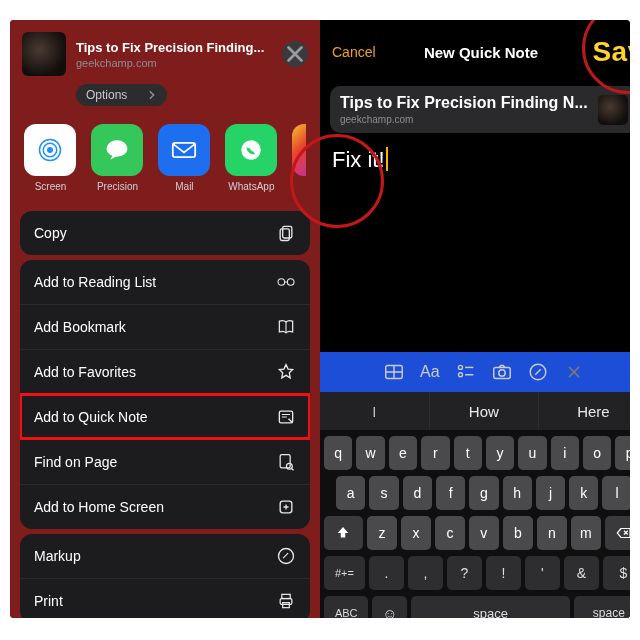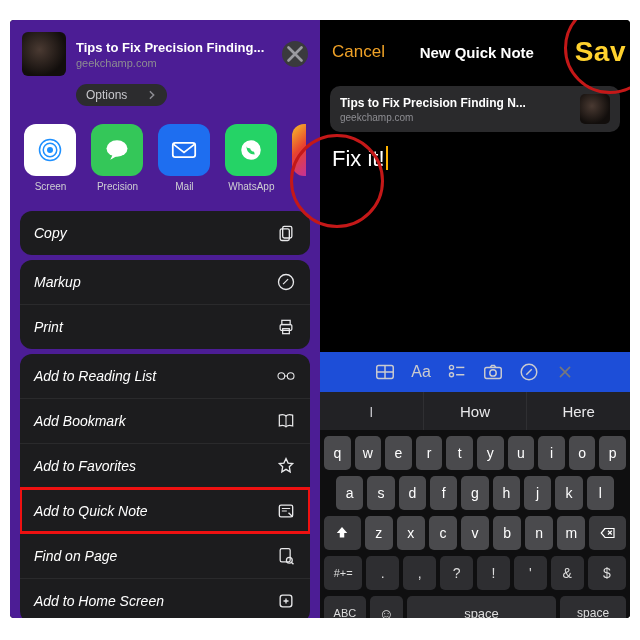--- a/index.html
+++ b/index.html
@@ -7,21 +7,21 @@
     width: 640px; height: 640px;
     background: #fff;
     font-family: -apple-system, "Helvetica Neue", Arial, sans-serif;
     position: relative; overflow: hidden;
   }
   .stage {
     position:absolute; left:10px; top:20px; width:620px; height:598px;
     background:#0e0e0e; display:flex; border-radius:4px; overflow:hidden;
   }
   .pane { height:100%; position:relative; }
-  .left { width:310px; background:#4c1d95; }
+  .left { width:310px; background:#7f1d1d; }
   .right { flex:1; background:#000; }
 
   
   .share-header { display:flex; align-items:center; padding:12px 12px 2px 12px; }
   .thumb {
     width:44px; height:44px; border-radius:6px; background:#2a1d18;
     background-image: radial-gradient(circle at 40% 40%, #4a3a32 0%, #120e0c 70%);
     flex-shrink:0;
   }
   .share-title { flex:1; padding-left:10px; min-width:0; }
@@ -54,46 +54,45 @@
     width:16px; height:52px; border-radius:12px 0 0 12px;
     background:linear-gradient(135deg,#f5c229,#e8422f,#c53298);
     align-self:flex-start; margin-top:0;
   }
 
   .group { margin:5px 10px; border-radius:12px; overflow:hidden; }
   .row {
     display:flex; align-items:center; justify-content:space-between;
     background:#1c1c1e; color:#fff; font-size:14px;
     padding:12px 14px;
-    font-style:italic;
   }
   .row + .row { border-top:1px solid #2a2a2c; }
   .row .ico { width:22px; text-align:right; color:#e8e8ea; }
   .row.highlight { outline:3px solid #e11; outline-offset:-2px; position:relative; z-index:2;}
   .ico svg { width:20px; height:20px; display:block; margin-left:auto; }
 
   
   .qn-header {
     display:flex; align-items:center; justify-content:space-between;
     padding:16px 10px 10px 12px;
   }
-  .qn-cancel { color:#f0a227; font-size:17px; }
+  .qn-cancel { color:#f0a227; font-size:14px; }
   .qn-title  { color:#fff; font-size:15px; font-weight:600; }
   .qn-save   { color:#ffd22e; font-size:28px; font-weight:700; letter-spacing:.5px;
                transform:translateX(6px); }
   .save-circle {
     position:absolute; right:-26px; top:-18px; width:92px; height:92px;
     border:3px solid #c41818; border-radius:50%;
   }
   .link-card {
     margin:8px 10px 10px 10px; padding:8px 10px; border-radius:10px;
     background:#2a2a2c; display:flex; align-items:center; gap:10px;
   }
   .lc-text { flex:1; min-width:0; }
-  .lc-t1 { color:#fff; font-size:12px; font-weight:600; white-space:nowrap; overflow:hidden; text-overflow:ellipsis;}
+  .lc-t1 { color:#fff; font-size:16px; font-weight:600; white-space:nowrap; overflow:hidden; text-overflow:ellipsis;}
   .lc-t2 { color:#8d8d92; font-size:10px; margin-top:2px; white-space:nowrap; overflow:hidden; text-overflow:ellipsis;}
   .lc-thumb { width:30px; height:30px; border-radius:5px; background:#20150f;
     background-image: radial-gradient(circle at 40% 40%, #4a3a32 0%, #120e0c 70%);}
   .note-area { padding:4px 12px; }
   .note-text { color:#fff; font-size:22px; display:inline; }
   .cursor {
     display:inline-block; width:2px; height:24px; background:#ffb300;
     vertical-align:-4px; margin-left:1px;
   }
   .note-circle {
@@ -217,42 +216,20 @@
             <svg viewBox="0 0 24 24">
               <rect x="8" y="4" width="11" height="14" rx="2" fill="none" stroke="#e8e8ea" stroke-width="1.6"></rect>
               <rect x="5" y="7" width="11" height="14" rx="2" fill="none" stroke="#e8e8ea" stroke-width="1.6"></rect>
             </svg>
           </span>
       </div>
     </div>
 
     <div class="group">
       <div class="row">
-        <span>Markup</span>
-        <span class="ico">
-            <svg viewBox="0 0 24 24">
-              <circle cx="12" cy="12" r="9" fill="none" stroke="#e8e8ea" stroke-width="1.6"></circle>
-              <path d="M9 15l6-6-1-1-6 6z" fill="#e8e8ea"></path>
-            </svg>
-          </span>
-      </div>
-      <div class="row">
-        <span>Print</span>
-        <span class="ico">
-            <svg viewBox="0 0 24 24">
-              <rect x="7" y="4" width="10" height="5" fill="none" stroke="#e8e8ea" stroke-width="1.5"></rect>
-              <rect x="5" y="9" width="14" height="7" rx="1.5" fill="none" stroke="#e8e8ea" stroke-width="1.5"></rect>
-              <rect x="8" y="14" width="8" height="6" fill="none" stroke="#e8e8ea" stroke-width="1.5"></rect>
-            </svg>
-          </span>
-      </div>
-    </div>
-
-    <div class="group">
-      <div class="row">
         <span>Add to Reading List</span>
         <span class="ico">
             <svg viewBox="0 0 30 20">
               <circle cx="8" cy="10" r="5" fill="none" stroke="#e8e8ea" stroke-width="1.6"></circle>
               <circle cx="22" cy="10" r="5" fill="none" stroke="#e8e8ea" stroke-width="1.6"></circle>
               <path d="M13 10h4" stroke="#e8e8ea" stroke-width="1.6"></path>
             </svg>
           </span>
       </div>
       <div class="row">
@@ -291,20 +268,42 @@
               <path d="M19 20l2 2" stroke="#e8e8ea" stroke-width="1.6"></path>
             </svg>
           </span>
       </div>
       <div class="row">
         <span>Add to Home Screen</span>
         <span class="ico">
             <svg viewBox="0 0 24 24">
               <rect x="5" y="5" width="14" height="14" rx="3" fill="none" stroke="#e8e8ea" stroke-width="1.6"></rect>
               <path d="M12 9v6M9 12h6" stroke="#e8e8ea" stroke-width="1.6"></path>
+            </svg>
+          </span>
+      </div>
+    </div>
+
+    <div class="group">
+      <div class="row">
+        <span>Markup</span>
+        <span class="ico">
+            <svg viewBox="0 0 24 24">
+              <circle cx="12" cy="12" r="9" fill="none" stroke="#e8e8ea" stroke-width="1.6"></circle>
+              <path d="M9 15l6-6-1-1-6 6z" fill="#e8e8ea"></path>
+            </svg>
+          </span>
+      </div>
+      <div class="row">
+        <span>Print</span>
+        <span class="ico">
+            <svg viewBox="0 0 24 24">
+              <rect x="7" y="4" width="10" height="5" fill="none" stroke="#e8e8ea" stroke-width="1.5"></rect>
+              <rect x="5" y="9" width="14" height="7" rx="1.5" fill="none" stroke="#e8e8ea" stroke-width="1.5"></rect>
+              <rect x="8" y="14" width="8" height="6" fill="none" stroke="#e8e8ea" stroke-width="1.5"></rect>
             </svg>
           </span>
       </div>
     </div>
   </div>
 
   <div class="pane right">
     <div class="save-circle"></div>
     <div class="note-circle"></div>
 

